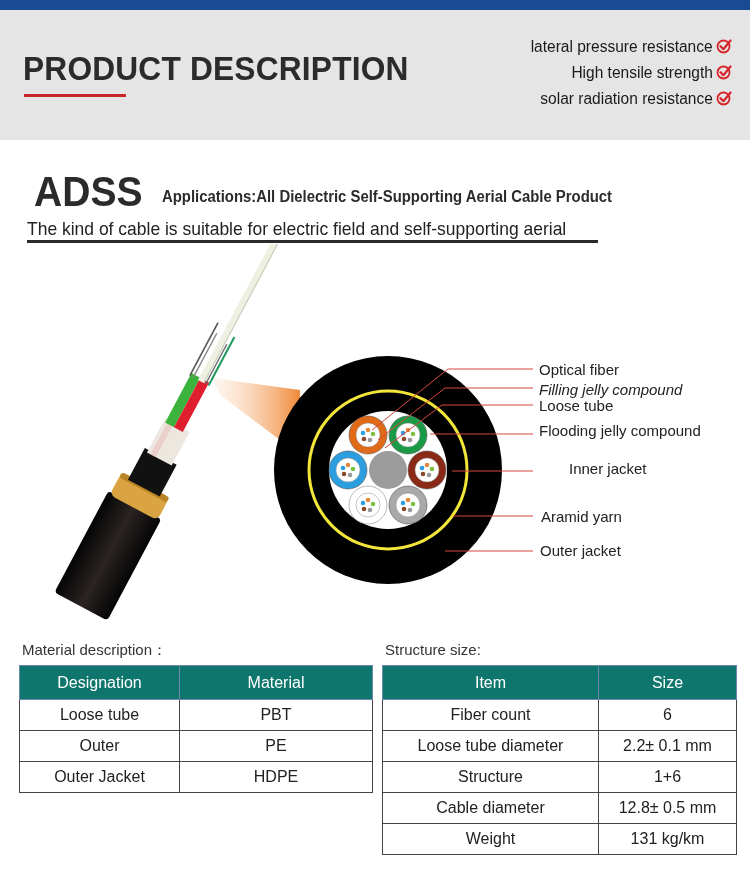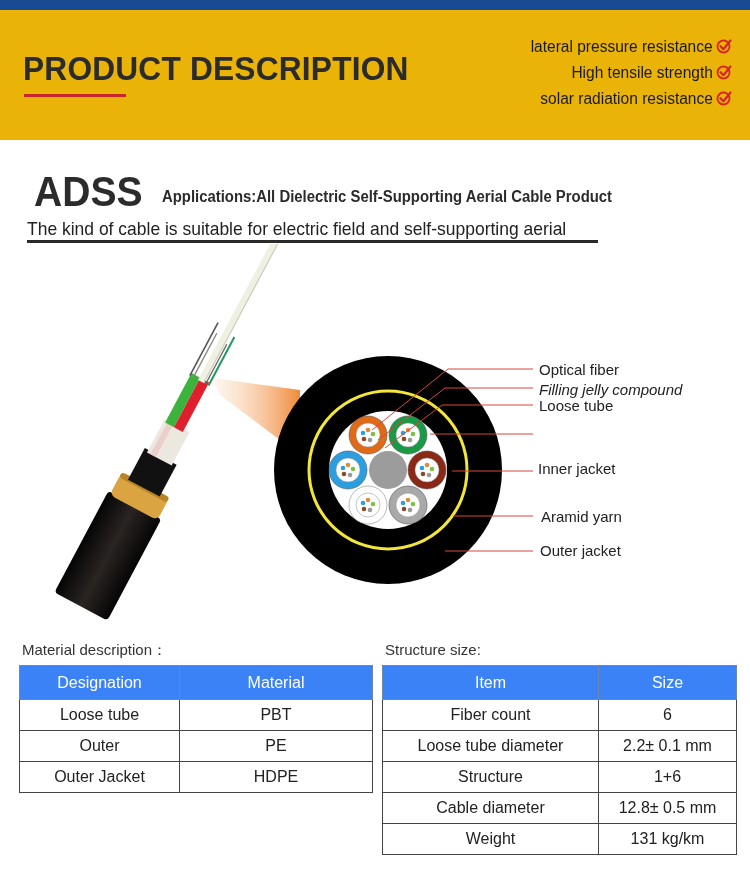--- a/index.html
+++ b/index.html
@@ -1,38 +1,38 @@
 <!DOCTYPE html>
 <html><head>
 <meta charset="utf-8">
 <style>
   * { margin:0; padding:0; box-sizing:border-box; }
   html, body { width:750px; height:869px; background:#ffffff; overflow:hidden; }
   body { position:relative; font-family:"Liberation Sans", sans-serif; color:#222; }
 
   .topbar { position:absolute; left:0; top:0; width:750px; height:10px; background:#1a4a94; }
-  .banner { position:absolute; left:0; top:10px; width:750px; height:130px; background:#eab308; }
+  .banner { position:absolute; left:0; top:10px; width:750px; height:130px; background:#e5e5e5; }
   .banner-title { position:absolute; left:23px; top:40px; font-size:33px; font-weight:bold; color:#2b2b2b; letter-spacing:0.2px; transform:scaleX(0.96); transform-origin:left; white-space:nowrap; }
   .banner-underline { position:absolute; left:24px; top:84px; width:102px; height:3px; background:#c8262b; }
   .features { position:absolute; right:18px; top:28px; text-align:right; }
   .feature { display:flex; justify-content:flex-end; align-items:flex-start; height:26px; font-size:16px; color:#1a1a1a; white-space:nowrap; }
   .feature .txt { transform:scaleX(0.97); transform-origin:right; }
   .check { display:inline-block; width:16px; height:16px; margin-left:3px; }
 
   .adss { position:absolute; left:34px; top:168px; font-size:42px; font-weight:bold; color:#2b2b2b; transform:scaleX(0.93); transform-origin:left; }
   .apps { position:absolute; left:162px; top:188px; font-size:16px; font-weight:bold; color:#2b2b2b; white-space:nowrap; transform:scaleX(0.93); transform-origin:left; }
   .subtitle { position:absolute; left:27px; top:218px; font-size:19px; color:#222; white-space:nowrap; transform:scaleX(0.92); transform-origin:left; }
   .subtitle-line { position:absolute; left:27px; top:240px; width:571px; height:3px; background:#2a2a2a; }
 
   .diagram { position:absolute; left:0; top:244px; width:736px; height:390px; }
   .callout { position:absolute; font-size:15px; color:#222; white-space:nowrap; }
 
   .section-label { position:absolute; font-size:15px; color:#333; white-space:nowrap; }
   table.spec { position:absolute; border-collapse:collapse; font-size:16px; color:#222; }
-  table.spec th { background:#3b82f6; color:#fff; font-weight:normal; height:34px; border:1px solid #6f86ad; text-align:center; }
+  table.spec th { background:#0f766e; color:#fff; font-weight:normal; height:34px; border:1px solid #6f86ad; text-align:center; }
   table.spec td { border:1px solid #444; text-align:center; height:31px; background:#fff; }
 </style>
 </head>
 <body>
 
 <div class="topbar"></div>
 
 <div class="banner">
   <div class="banner-title">PRODUCT DESCRIPTION</div>
   <div class="banner-underline"></div>
@@ -178,21 +178,22 @@
       <line x1="430" y1="434" x2="533" y2="434"></line>
       <line x1="452" y1="471" x2="533" y2="471"></line>
       <line x1="453" y1="516" x2="533" y2="516"></line>
       <line x1="445" y1="551" x2="533" y2="551"></line>
     </g>
   </svg>
 
   <div class="callout" style="left:539px; top:117px;">Optical fiber</div>
   <div class="callout" style="left:539px; top:137px;font-style:italic;">Filling jelly compound</div>
   <div class="callout" style="left:539px; top:153px;">Loose tube</div>
-  <div class="callout" style="left:538px; top:216px;">Inner jacket</div>
+  <div class="callout" style="left:539px; top:178px;">Flooding jelly compound</div>
+  <div class="callout" style="left:569px; top:216px;">Inner jacket</div>
   <div class="callout" style="left:541px; top:264px;">Aramid yarn</div>
   <div class="callout" style="left:540px; top:298px;">Outer jacket</div>
 </div>
 
 <div class="section-label" style="left:22px; top:641px;">Material description：</div>
 <table class="spec" style="left:19px; top:665px; width:354px;">
   <thead>
     <tr>
       <th style="width:160px;">Designation</th>
       <th>Material</th>

